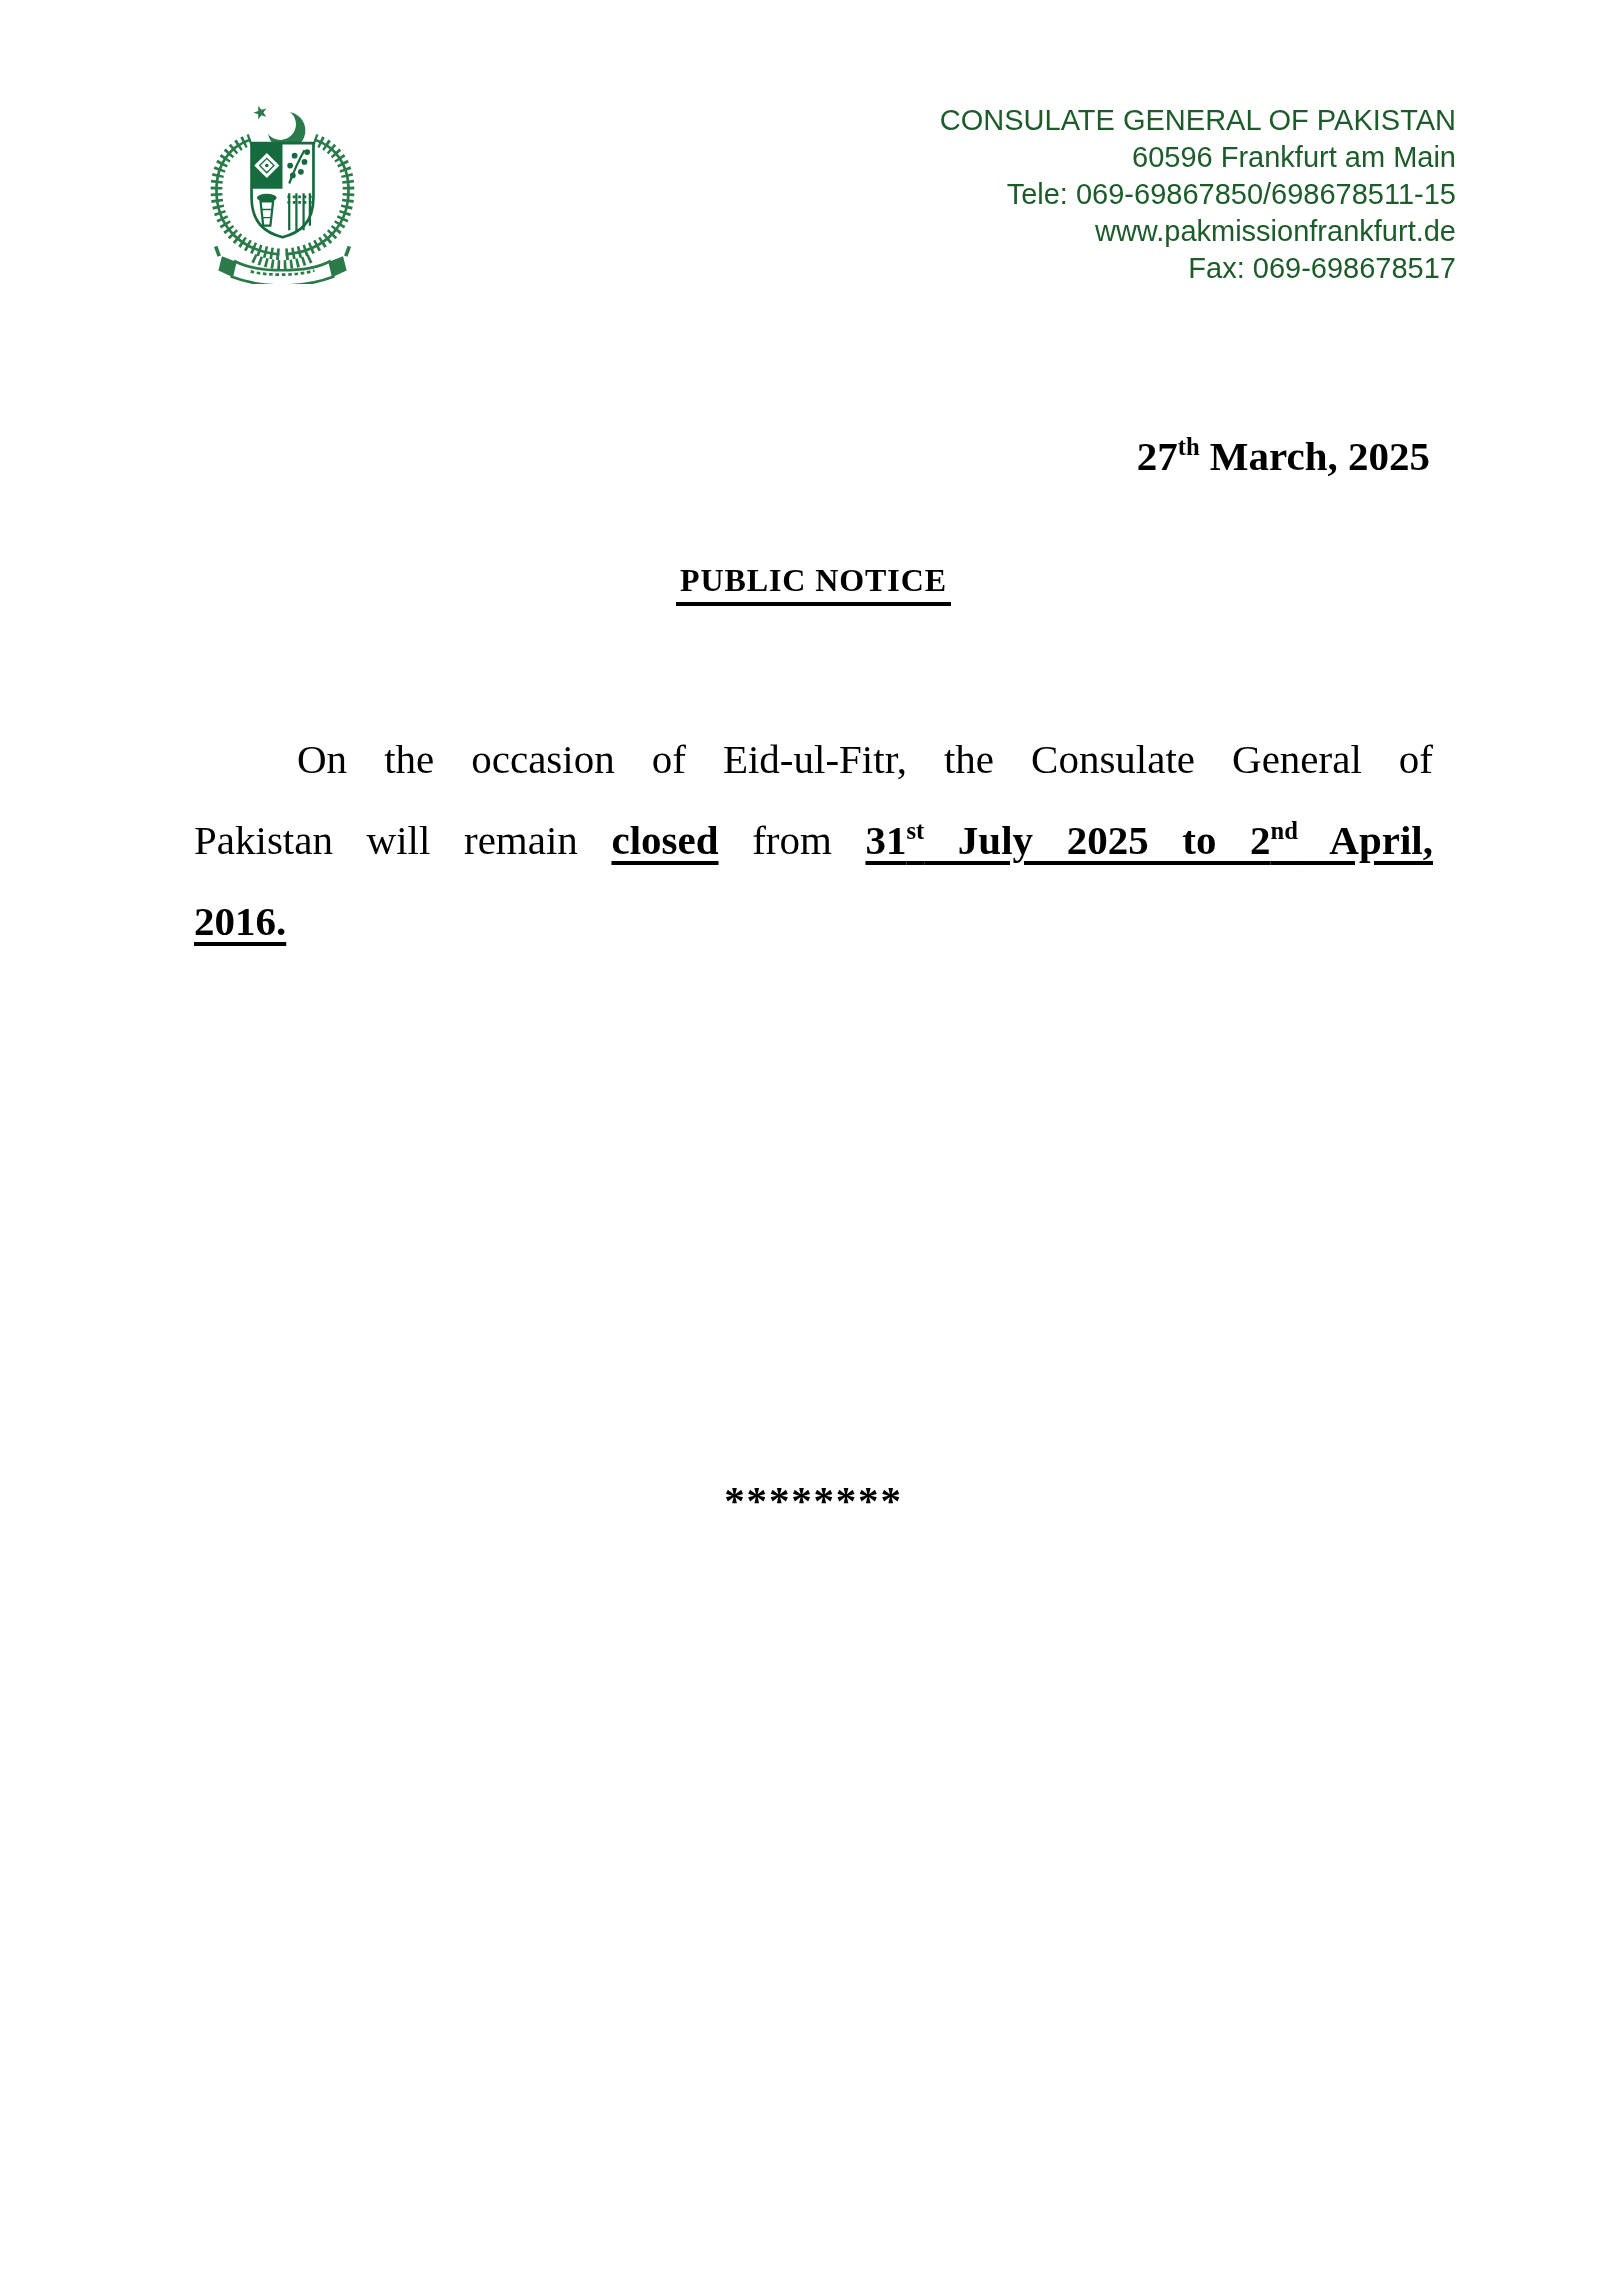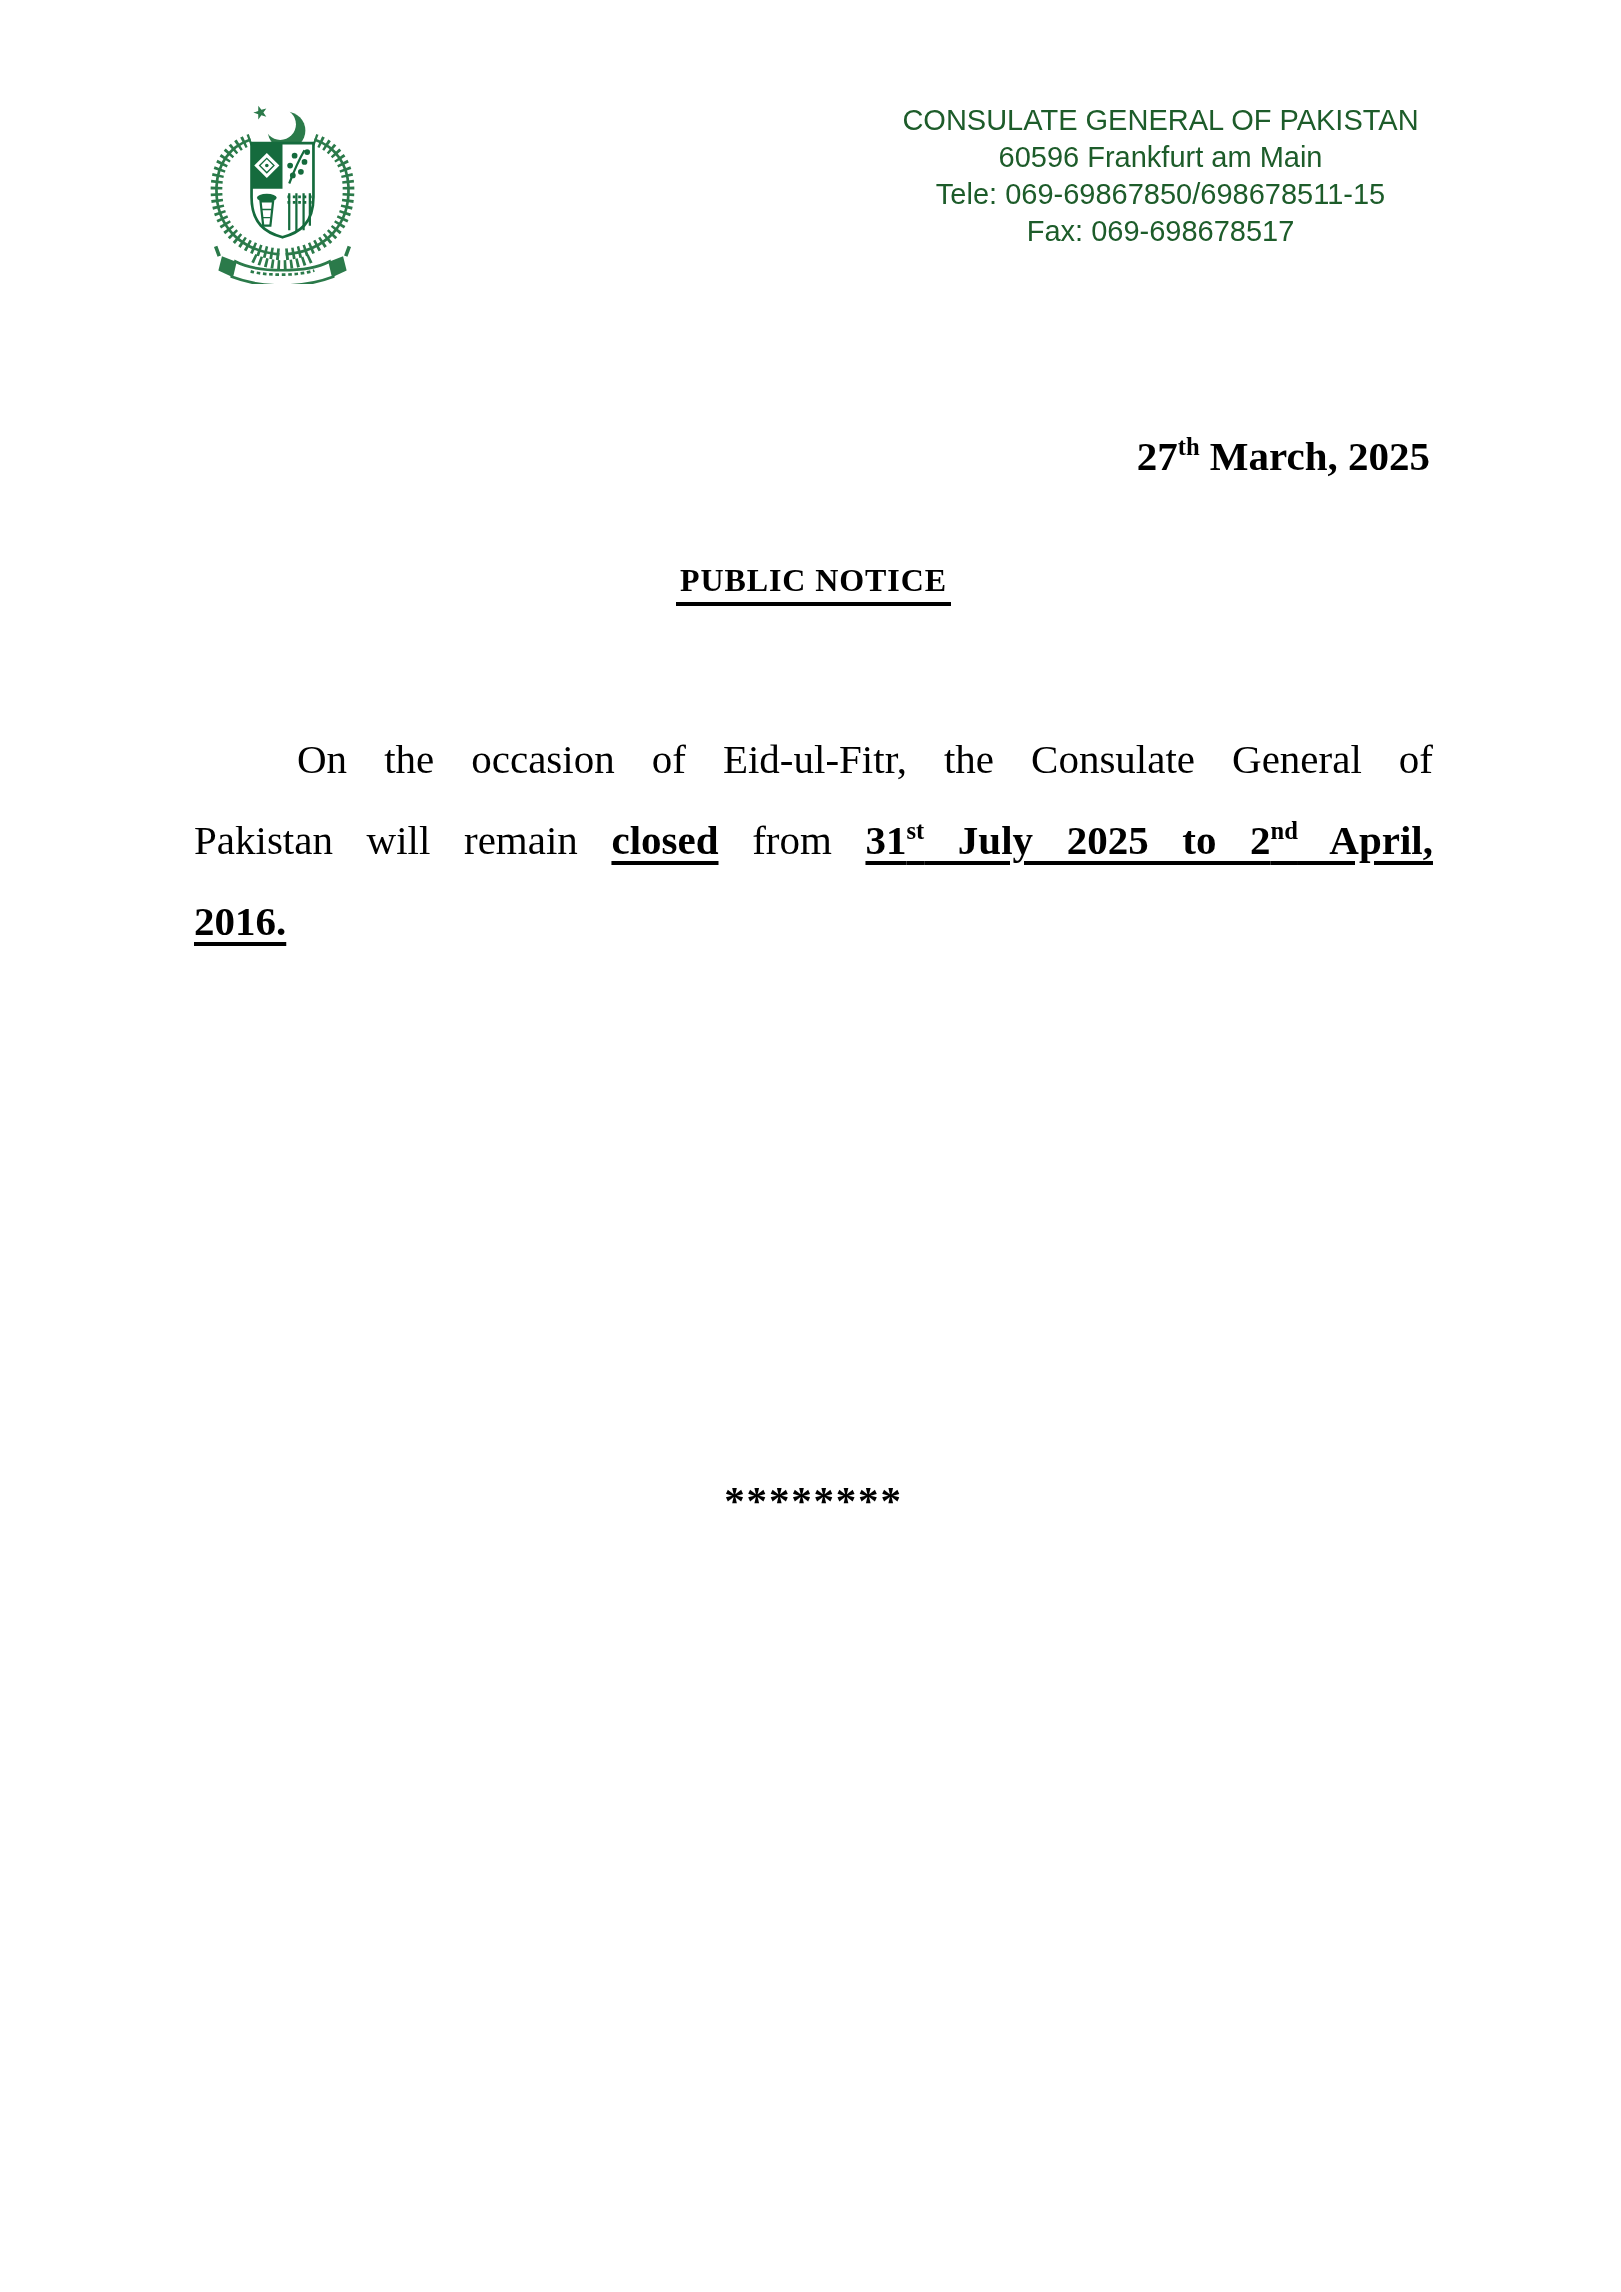--- a/index.html
+++ b/index.html
@@ -13,21 +13,21 @@
     overflow:hidden;
   }
 
   
   .emblem{position:absolute;left:204px;top:100px;width:157px;height:184px;}
   .letterhead{
     position:absolute;left:865px;top:102px;width:591px;
     font-family:"Liberation Sans", sans-serif;
     font-size:29px;line-height:37px;
     color:var(--letterhead-green,#1d5c2a);
-    text-align:center;
+    text-align:right;
   }
 
   
   .date-line{
     position:absolute;top:432px;right:192px;
     font-size:41px;font-weight:bold;text-align:right;white-space:nowrap;
   }
 
   
   .title{position:absolute;left:194px;top:562px;width:1239px;text-align:center;}
@@ -104,20 +104,21 @@
       <path d="M140,180 L155,174 L159,190 L144,197 Z" fill="var(--emblem-green)"></path>
       <path d="M17,174 L13,163 M158,174 L162,163" stroke="var(--emblem-green)" stroke-width="4"></path>
       <path d="M52,191 C70,196 105,196 123,190" fill="none" stroke="var(--emblem-green)" stroke-width="3" stroke-dasharray="4 3"></path>
     </svg>
   </div>
 
   <div class="letterhead">
       <div class="lh-line">CONSULATE GENERAL OF PAKISTAN</div>
       <div class="lh-line">60596 Frankfurt am Main</div>
       <div class="lh-line">Tele: 069-69867850/698678511-15</div>
+      <div class="lh-line">www.pakmissionfrankfurt.de</div>
       <div class="lh-line">Fax: 069-698678517</div>
     </div>
 
   <div class="date-line"><span class="b"><span>27</span><sup>th</sup><span> March, 2025</span></span></div>
 
   <div class="title">
     <span class="title-text">PUBLIC NOTICE</span>
   </div>
 
   <div class="para para-1">

